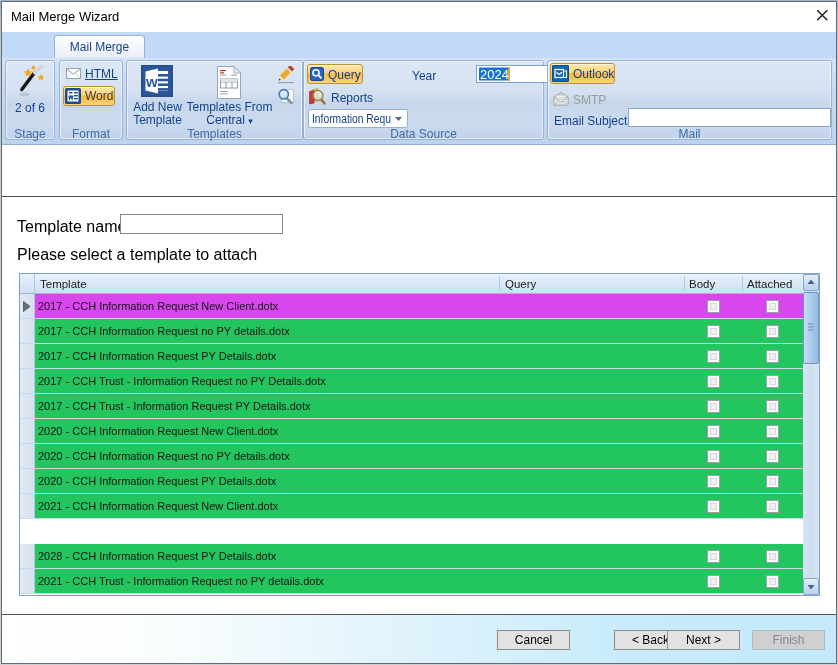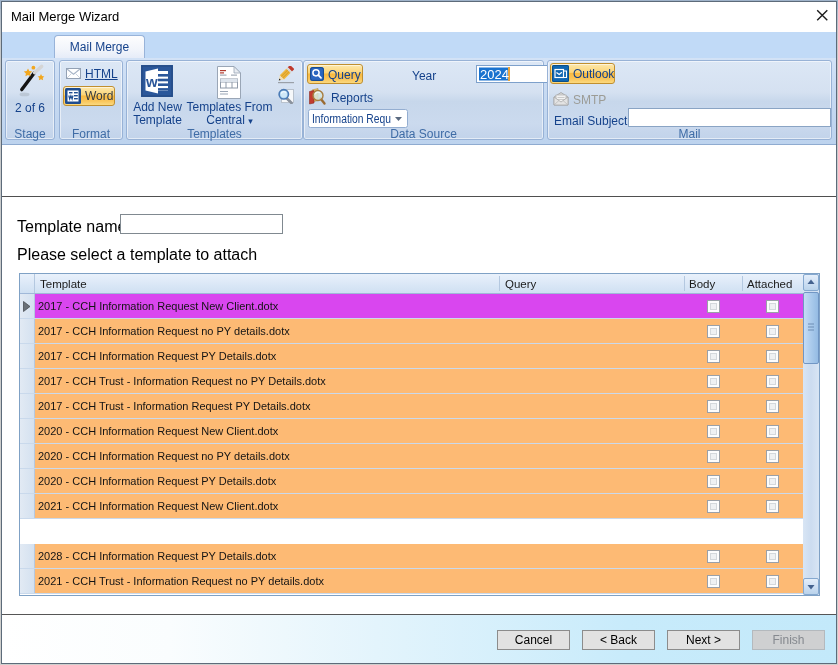--- a/index.html
+++ b/index.html
@@ -22,21 +22,21 @@
 .gMail { left:547px; width:285px; }
 .orangebtn { position:absolute; border:1px solid #c08f2f; border-radius:3px; background:linear-gradient(180deg,#fde8ac 0%,#fbd478 44%,#f9b93f 50%,#f9c55b 78%,#fbd97f 100%); box-shadow:inset 0 1px 0 rgba(255,255,255,0.55); }
 .ribtxt { position:absolute; font-size:12px; color:#15428b; }
 .ctext { text-align:center; }
 .hline197 { left:2px; top:196px; width:834px; height:1px; background:#4f4f4f; z-index:4; }
 .lbl { position:absolute; color:#000; font-size:16px; z-index:4; }
 .tbox { position:absolute; background:#fff; border:1px solid #808990; z-index:4; }
 .grid { left:19px; top:273px; width:801px; height:323px; border:1px solid #7fa1c5; background:#fff; z-index:4; }
 .ghead { position:absolute; left:0; top:0; width:799px; height:20px; background:linear-gradient(180deg,#e9f1fb 0%,#dce8f7 50%,#cfe0f2 100%); border-bottom:1px solid #a0b8d8; color:#1a1a1a; font-size:11.5px; }
 .hdiv { position:absolute; top:2px; bottom:2px; width:1px; background:#b4c8e0; }
-.grow { position:absolute; left:0; width:783px; height:25px; background:#fdba74; border-bottom:1px solid #c9d9ec; color:#141414; }
+.grow { position:absolute; left:0; width:783px; height:25px; background:#22c55e; border-bottom:1px solid #c9d9ec; color:#141414; }
 .grow.sel { background:#d946ef; }
 .mcell { position:absolute; left:0; top:0; width:15px; height:24px; background:linear-gradient(90deg,#e2eaf4 0%,#d4e1f0 100%); border-right:1px solid #b5c8e0; }
 .rowtxt { position:absolute; left:18px; top:6px; white-space:nowrap; font-size:11px; }
 .cb { position:absolute; top:6px; width:13px; height:13px; border:1px solid #9aa0a8; background:#fdfdfd; }
 .cb i { position:absolute; left:2px; top:2px; width:7px; height:7px; border:1px solid #d4d8dc; background:#eff1f3; display:block; }
 .sbar { position:absolute; left:783px; top:0; width:16px; height:321px; background:linear-gradient(90deg,#d8e5f4 0%,#ccdcf0 50%,#d8e5f4 100%); }
 .sbtn { position:absolute; left:0; width:16px; height:17px; border:1px solid #85a8cf; border-radius:2px; background:linear-gradient(180deg,#e4eefa 0%,#cfe0f4 50%,#bad3eb 100%); }
 .sthumb { position:absolute; left:0; top:18px; width:16px; height:72px; border:1px solid #7196c4; border-radius:2px; background:linear-gradient(90deg,#c5dcf5 0%,#abcbec 50%,#94bbe3 100%); }
 .whitestrip { left:2px; top:597px; width:834px; height:17px; background:#fff; z-index:2; }
 .hline614 { left:2px; top:614px; width:834px; height:1px; background:#565656; z-index:4; }
@@ -386,15 +386,15 @@
           <path d="M7 10.5 L10.5 6 L3.5 6 Z" fill="#44628f"></path>
         </svg>
       </div>
 </div>
 </div>
 
 <div class="abs whitestrip"></div>
 <div class="abs hline614"></div>
 <div class="abs btnbar"></div>
 <div class="wbtn" style="left:497px;">Cancel</div>
-<div class="wbtn" style="left:582px;">&lt; Back</div>
+<div class="wbtn" style="left:614px;">&lt; Back</div>
 <div class="wbtn" style="left:667px;">Next &gt;</div>
 <div class="wbtn dis" style="left:752px;">Finish</div>
 
 </body></html>

